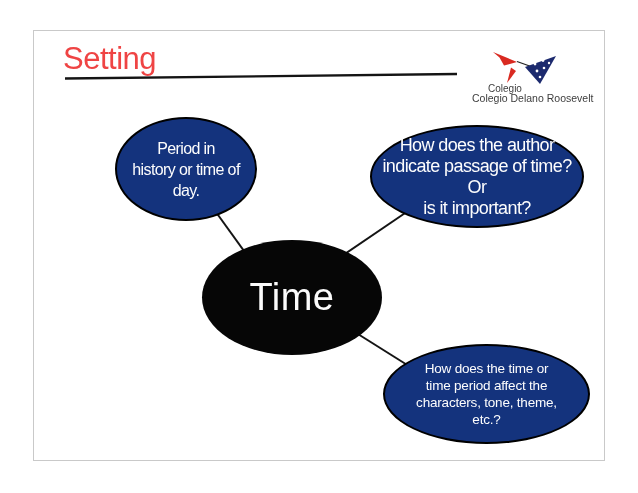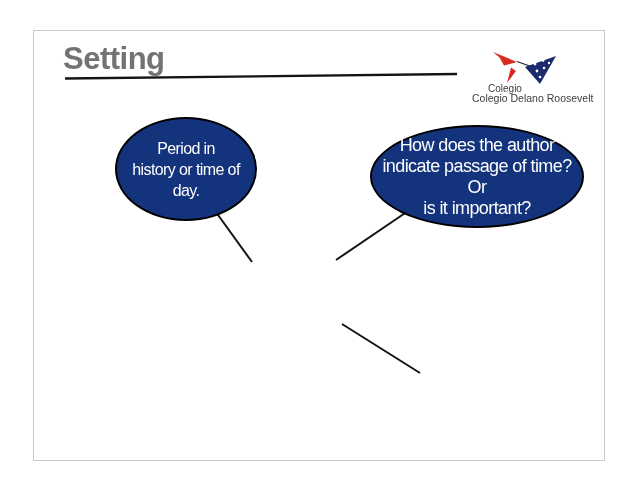--- a/index.html
+++ b/index.html
@@ -20,22 +20,22 @@
     width: 572px; height: 431px;
     background: #ffffff;
     border: 1px solid #c9c9c9;
   }
 
   .slide-title {
     position: absolute;
     left: 63px; top: 41px;
     font-size: 31px;
     letter-spacing: -0.5px;
-    color: #737373;
-    font-weight: 700;
+    color: #ef4444;
+    font-weight: 400;
   }
 
   .overlay-svg {
     position: absolute;
     left: 0; top: 0;
     width: 638px; height: 493px;
     z-index: 1;
   }
 
   .logo {
@@ -135,15 +135,24 @@
 history or time of
 day.</span>
   </div>
 
   <div class="node node-blue node-passage">
     <span class="node-text">How does the author
 indicate passage of time? Or
 is it important?</span>
   </div>
 
+  <div class="node node-blue node-affect">
+    <span class="node-text">How does the time or
+time period affect the
+characters, tone, theme,
+etc.?</span>
+  </div>
 
+  <div class="node node-center">
+    <span class="node-text">Time</span>
+  </div>
 
 </div>
 
 </body></html>

